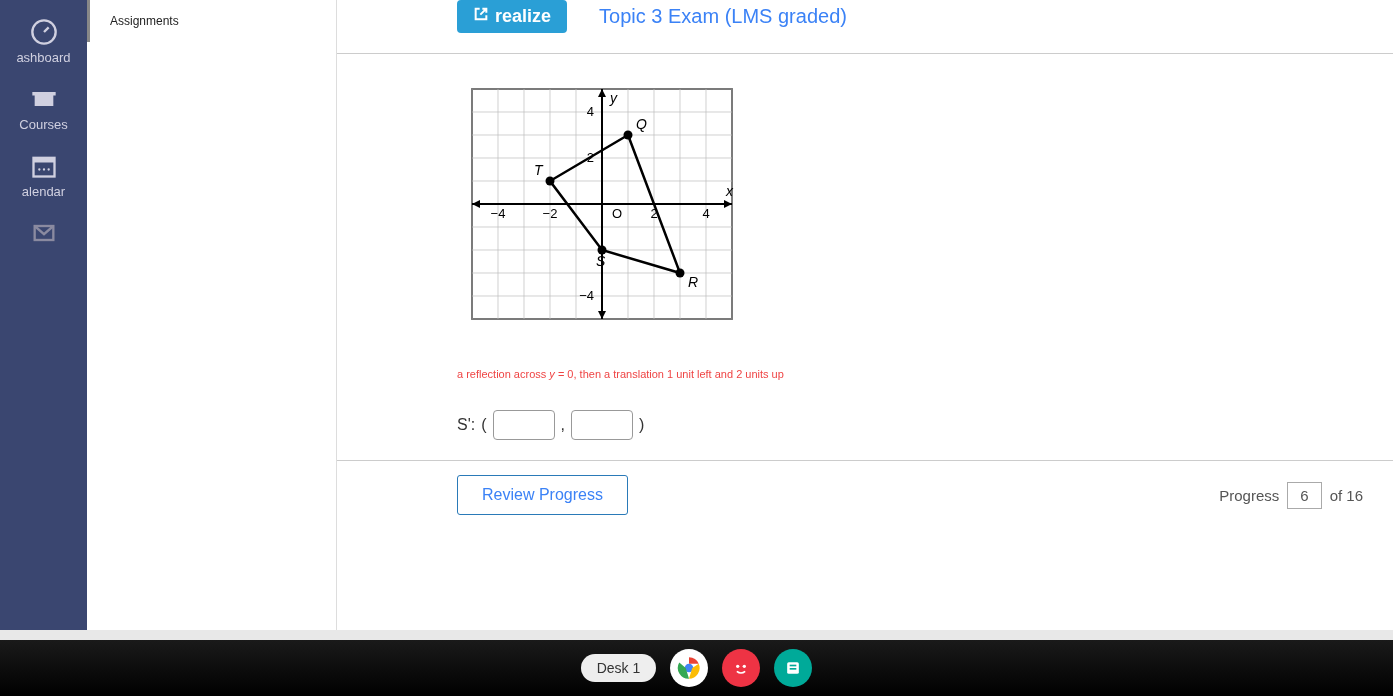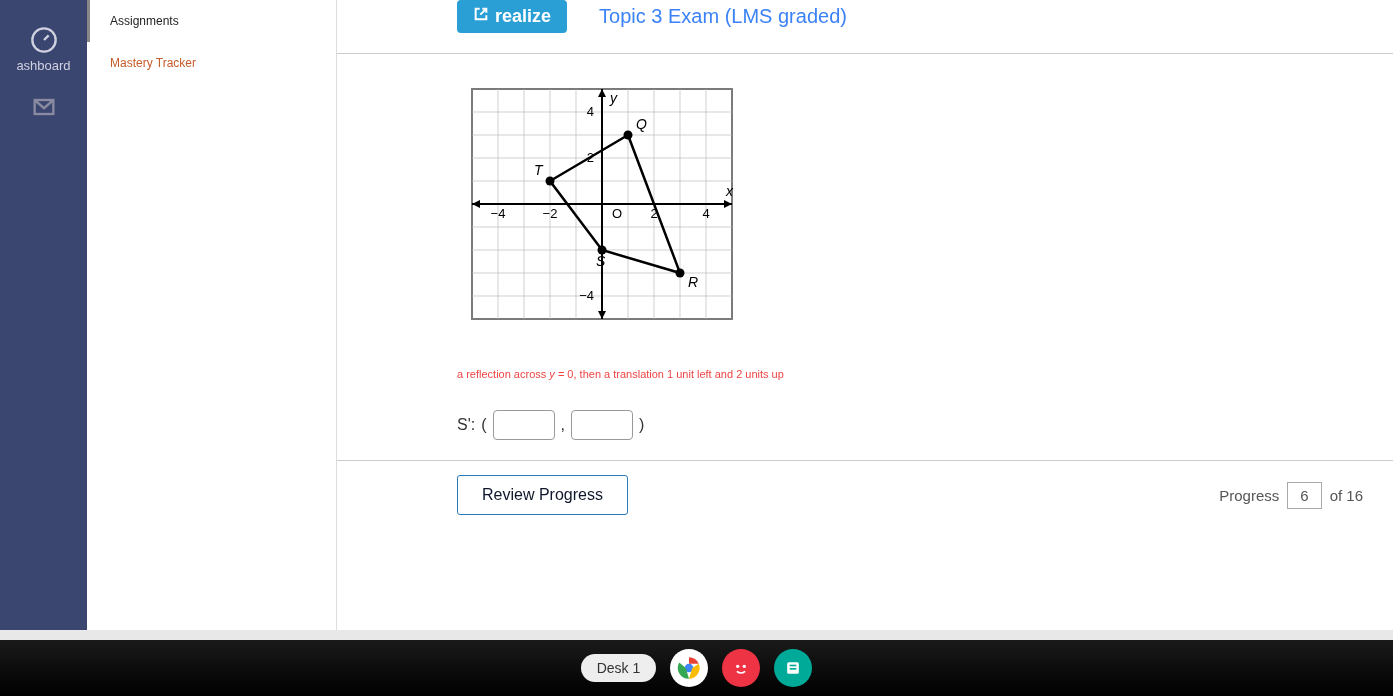--- a/index.html
+++ b/index.html
@@ -1,35 +1,35 @@
 <!DOCTYPE html>
 <html><head>
 <meta charset="utf-8">
 <style>
 * { box-sizing: border-box; margin: 0; padding: 0; }
 body { font-family: Arial, sans-serif; background: #e8e8e8; width: 1393px; height: 696px; overflow: hidden; position: relative; }
 .app { display: flex; height: 630px; background: #f5f5f5; }
-.sidebar { width: 87px; background: #3a4670; color: #d0d0e0; display: flex; flex-direction: column; align-items: center; padding-top: 16px; }
+.sidebar { width: 87px; background: #3a4670; color: #d0d0e0; display: flex; flex-direction: column; align-items: center; padding-top: 8px; }
 .side-item { display: flex; flex-direction: column; align-items: center; padding: 10px 0; width: 100%; font-size: 13px; cursor: pointer; }
 .side-icon { width: 28px; height: 28px; margin-bottom: 4px; }
 .subnav { width: 250px; background: #fff; border-right: 1px solid #ddd; padding-top: 0; }
 .subnav-item { padding: 14px 20px; font-size: 12px; color: #333; border-left: 3px solid transparent; cursor: pointer; }
 .subnav-item.active { border-left: 3px solid #888; color: #222; }
 .subnav-item.mastery { color: #c65c2a; }
 .main { flex: 1; background: #fff; position: relative; display: flex; flex-direction: column; }
 .top-bar { display: flex; align-items: center; gap: 32px; padding: 0 20px 10px 120px; }
 .realize-btn { background: #2a9fd6; color: #fff; padding: 6px 16px; border-radius: 4px; font-size: 18px; font-weight: bold; display: inline-flex; align-items: center; gap: 6px; }
 .topic-title { font-size: 20px; color: #3b82f6; }
 .content { padding: 20px 0 20px 120px; border: 1px solid #ccc; border-left: none; border-right: none; margin: 10px 0 0 0; flex: 0 0 auto; }
 .graph-wrap { margin-bottom: 30px; }
 .question-text { font-size: 11px; color: #ef4444; margin: 20px 0 30px 0; }
 .answer-row { font-size: 16px; color: #333; display: flex; align-items: center; gap: 6px; }
 .answer-row input { width: 62px; height: 30px; border: 1px solid #999; border-radius: 4px; text-align: center; font-size: 15px; }
 .footer-bar { display: flex; align-items: center; padding: 14px 20px 14px 120px; }
-.review-btn { border: 1.5px solid #2a7ab8; color: #0f172a; background: #fff; padding: 10px 24px; font-size: 16px; border-radius: 3px; cursor: pointer; }
+.review-btn { border: 1.5px solid #2a7ab8; color: #3b82f6; background: #fff; padding: 10px 24px; font-size: 16px; border-radius: 3px; cursor: pointer; }
 .q-counter { margin-left: auto; display: flex; align-items: center; gap: 8px; font-size: 15px; color: #555; margin-right: 10px; }
 .q-num-box { border: 1px solid #aaa; padding: 4px 12px; background: #fff; }
 .taskbar { position: absolute; bottom: 0; left: 0; right: 0; height: 56px; background: linear-gradient(#1a1a1a,#000); display: flex; align-items: center; justify-content: center; gap: 14px; }
 .task-pill { background: #eee; color: #333; padding: 6px 16px; border-radius: 16px; font-size: 14px; }
 .task-icon { width: 38px; height: 38px; border-radius: 50%; display: flex; align-items: center; justify-content: center; }
 .chrome { background: #fff; }
 .redapp { background: #e34; }
 .teal { background: #0a9; }
 svg text { font-family: Arial, sans-serif; }
 </style>
@@ -44,31 +44,51 @@
         <svg viewBox="0 0 24 24" fill="#d0d0e0">
             <circle cx="12" cy="12" r="10" fill="none" stroke="#d0d0e0" stroke-width="2"></circle>
             <path d="M12 12 L16 8" stroke="#d0d0e0" stroke-width="2"></path>
           </svg>
       </span>
       <span>ashboard</span>
     </div>
     <div class="side-item">
       <span class="side-icon">
         <svg viewBox="0 0 24 24">
+            <rect x="4" y="8" width="16" height="10" fill="#d0d0e0"></rect>
+            <rect x="2" y="6" width="20" height="3" fill="#d0d0e0"></rect>
+          </svg>
+      </span>
+      <span>Courses</span>
+    </div>
+    <div class="side-item">
+      <span class="side-icon">
+        <svg viewBox="0 0 24 24">
+            <rect x="3" y="5" width="18" height="16" fill="none" stroke="#d0d0e0" stroke-width="2"></rect>
+            <rect x="3" y="5" width="18" height="4" fill="#d0d0e0"></rect>
+            <circle cx="8" cy="15" r="1" fill="#d0d0e0"></circle>
+            <circle cx="12" cy="15" r="1" fill="#d0d0e0"></circle>
+            <circle cx="16" cy="15" r="1" fill="#d0d0e0"></circle>
+          </svg>
+      </span>
+      <span>alendar</span>
+    </div>
+    <div class="side-item">
+      <span class="side-icon">
+        <svg viewBox="0 0 24 24">
             <rect x="4" y="6" width="16" height="12" fill="none" stroke="#8a8aa0" stroke-width="2"></rect>
             <path d="M4 6 L12 13 L20 6" fill="none" stroke="#8a8aa0" stroke-width="2"></path>
           </svg>
       </span>
       <span></span>
     </div>
   </div>
 
   <div class="subnav">
     <div class="subnav-item active">Assignments</div>
-    <div class="subnav-item mastery">Mastery Tracker</div>
   </div>
 
   <div class="main">
     <div class="top-bar">
       <span class="realize-btn">
         <span>
           <svg width="16" height="16" viewBox="0 0 24 24" fill="none" stroke="#fff" stroke-width="3">
               <path d="M14 4h6v6M20 4l-9 9M10 4H4v16h16v-6"></path>
             </svg>
         </span>

